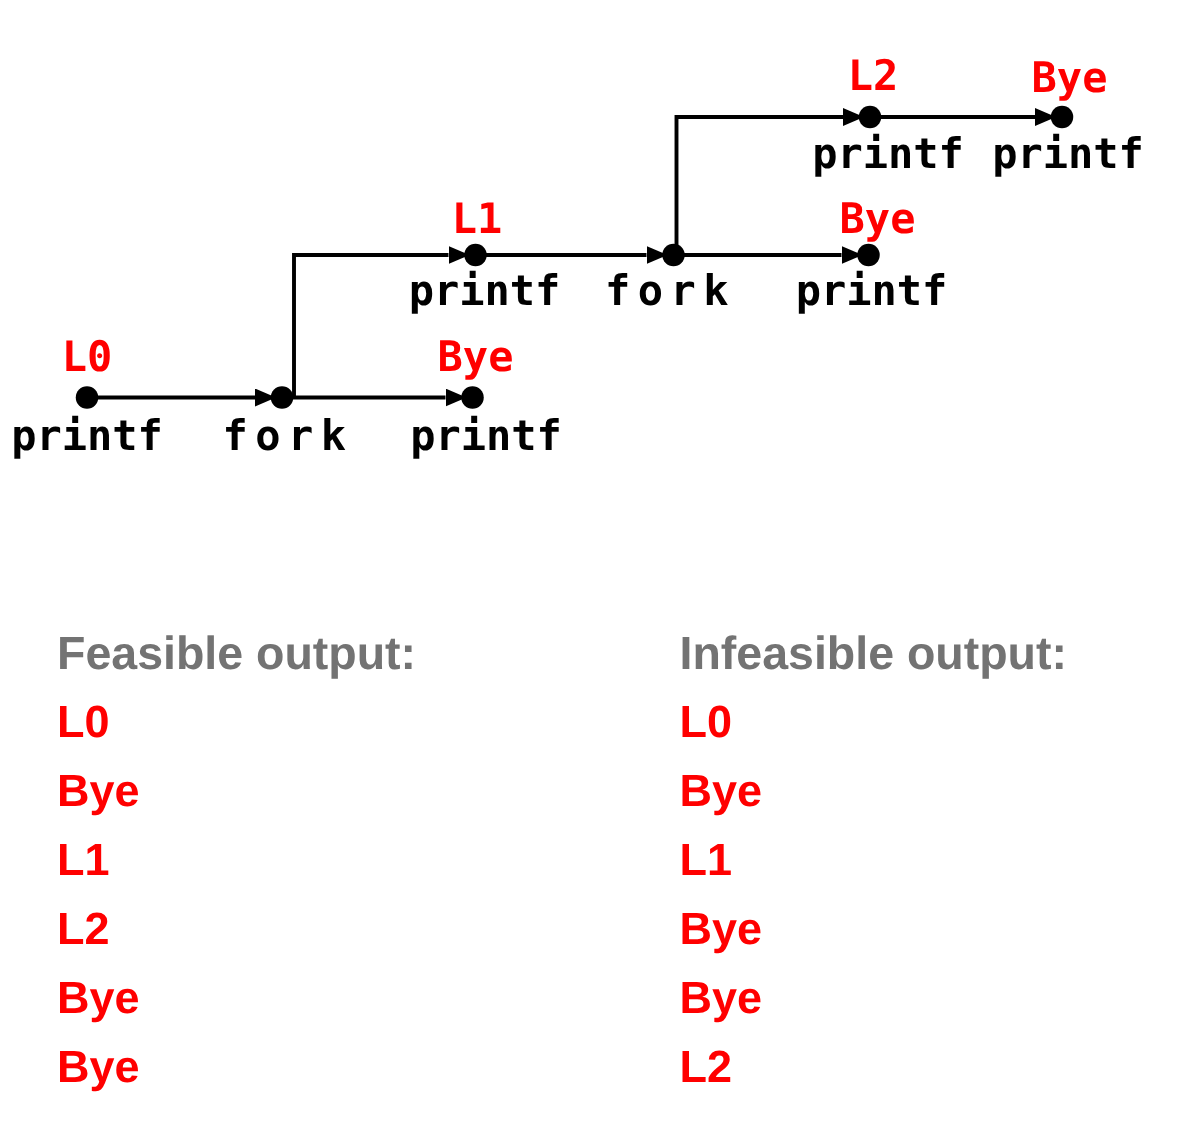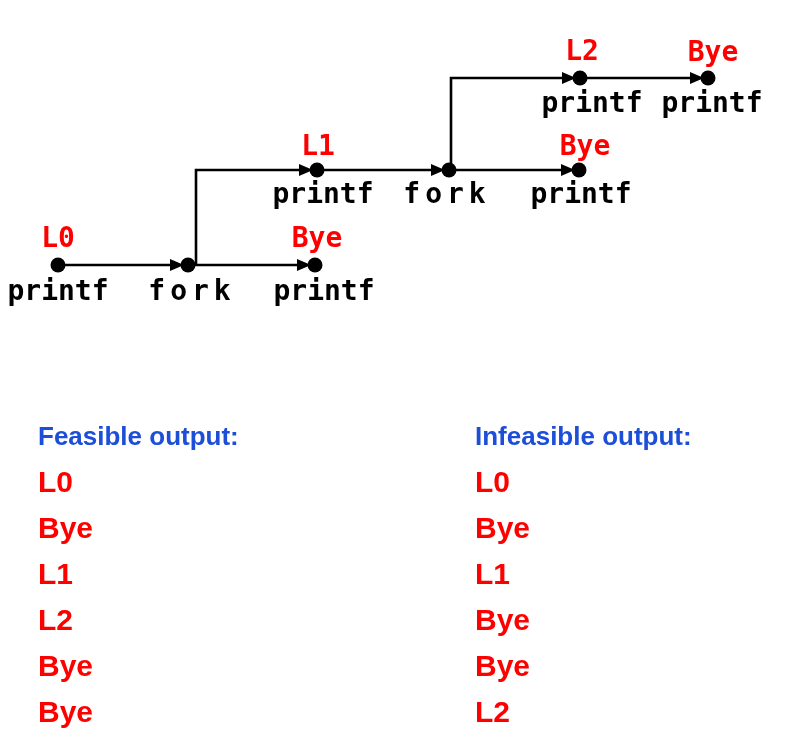--- a/index.html
+++ b/index.html
@@ -17,22 +17,22 @@
     font-size:28px;
   }
   .output-col{
     position:absolute;
     top:413px;
     line-height:46px;
     font-weight:bold;
     white-space:nowrap;
   }
   .output-title{
-    font-size:26px;
-    color:#1d4ed8;
+    font-size:31px;
+    color:#737373;
   }
   .output-line{
     font-size:30px;
     color:var(--red,#ff0000);
   }
 </style>
 </head>
 <body>
 
 <div class="canvas">
@@ -79,21 +79,21 @@
     <div>
         <div class="output-line">L0</div>
         <div class="output-line">Bye</div>
         <div class="output-line">L1</div>
         <div class="output-line">L2</div>
         <div class="output-line">Bye</div>
         <div class="output-line">Bye</div>
       </div>
   </div>
 
-  <div class="output-col" style="left:475px">
+  <div class="output-col" style="left:453px">
     <div class="output-title">Infeasible output:</div>
     <div>
         <div class="output-line">L0</div>
         <div class="output-line">Bye</div>
         <div class="output-line">L1</div>
         <div class="output-line">Bye</div>
         <div class="output-line">Bye</div>
         <div class="output-line">L2</div>
       </div>
   </div>

